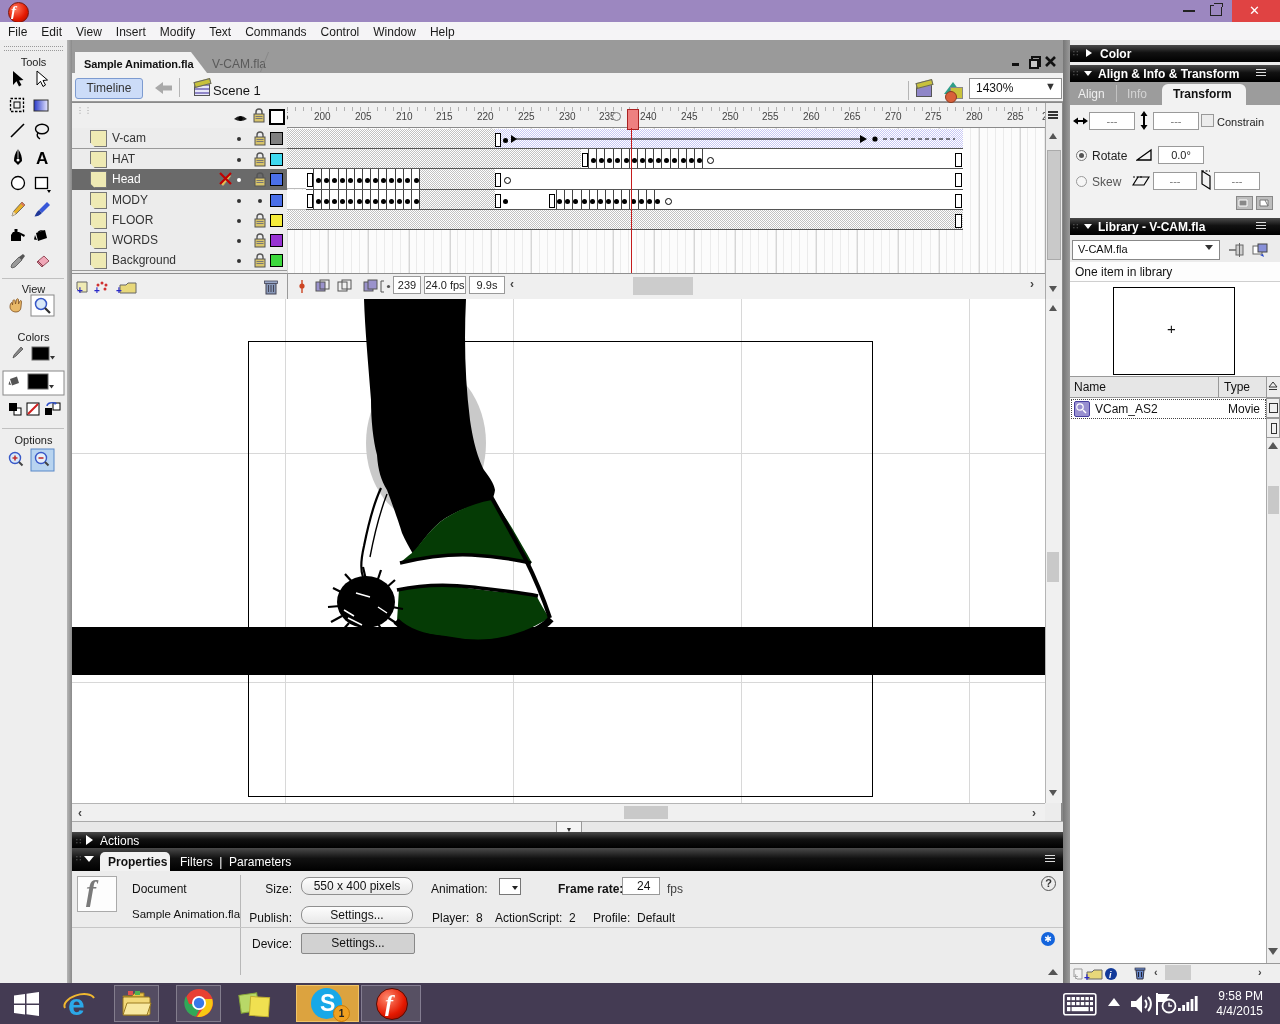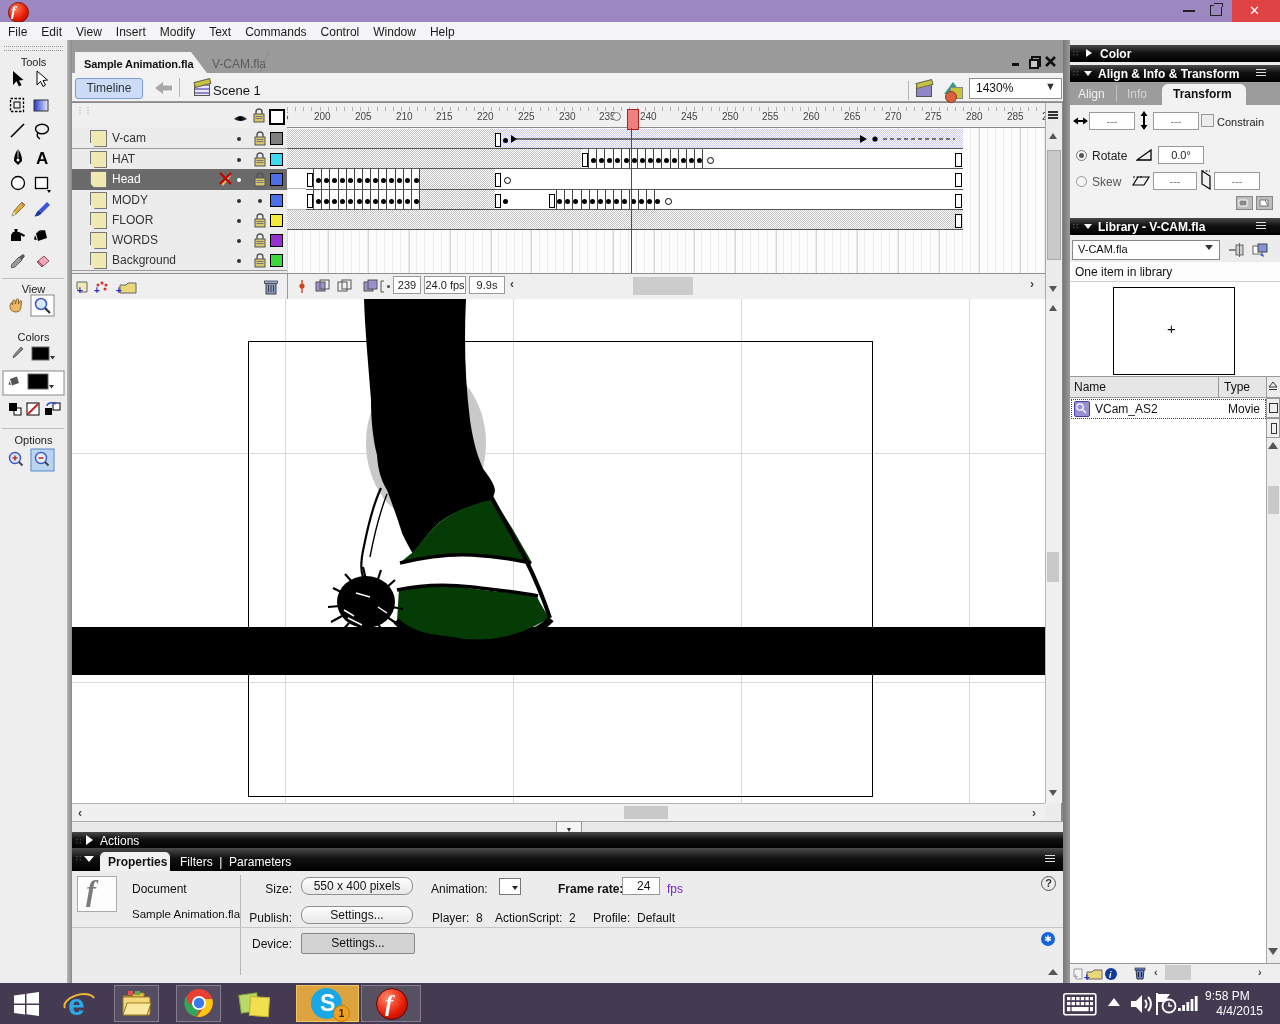--- a/index.html
+++ b/index.html
@@ -557,21 +557,21 @@
     <div class="abs" style="left:60px;top:11px;font-size:12px;color:#111;">Document</div>
     <div class="abs" style="left:60px;top:37px;font-size:11.5px;color:#111;">Sample Animation.fla</div>
     <div class="abs" style="left:168px;top:4px;width:1px;height:100px;background:#b8b8b8;"></div>
     <div class="abs" style="left:170px;top:11px;width:50px;text-align:right;font-size:12px;color:#111;">Size:</div>
     <div class="abs btn" style="left:229px;top:6px;width:110px;height:16px;line-height:16px;">550 x 400 pixels</div>
     <div class="abs" style="left:359px;top:11px;font-size:12px;color:#111;">Animation:</div>
     <div class="abs" style="left:427px;top:7px;width:20px;height:15px;background:#fff;border:1px solid #777;"></div>
     <div class="abs" style="left:440px;top:15px;width:0;height:0;border-left:3px solid transparent;border-right:3px solid transparent;border-top:4px solid #222;"></div>
     <div class="abs" style="left:486px;top:11px;font-size:12px;color:#111;font-weight:bold;">Frame rate:</div>
     <div class="abs" style="left:550px;top:6px;width:36px;height:16px;background:#fff;border:1px solid #999;font-size:12px;color:#111;line-height:16px;"><span style="margin-left:14px;">24</span></div>
-    <div class="abs" style="left:595px;top:11px;font-size:12px;color:#6d28d9;">fps</div>
+    <div class="abs" style="left:595px;top:11px;font-size:12px;color:#404040;">fps</div>
     <div class="abs" style="left:170px;top:40px;width:50px;text-align:right;font-size:12px;color:#111;">Publish:</div>
     <div class="abs btn" style="left:229px;top:35px;width:110px;height:16px;line-height:16px;">Settings...</div>
     <div class="abs" style="left:360px;top:40px;font-size:12px;color:#111;">Player:&nbsp; 8</div>
     <div class="abs" style="left:423px;top:40px;font-size:12px;color:#111;">ActionScript:&nbsp; 2</div>
     <div class="abs" style="left:521px;top:40px;font-size:12px;color:#111;">Profile:&nbsp; Default</div>
     <div class="abs" style="left:0;top:56px;width:991px;height:1px;background:#c6c6c6;"></div>
     <div class="abs" style="left:170px;top:66px;width:50px;text-align:right;font-size:12px;color:#111;">Device:</div>
     <div class="abs" style="left:229px;top:62px;width:112px;height:19px;background:#d2d2d2;border:1px solid #888;border-radius:2px;font-size:12px;color:#111;text-align:center;line-height:19px;">Settings...</div>
     <div class="abs" style="left:969px;top:5px;width:13px;height:13px;border-radius:50%;border:1px solid #555;color:#333;font-size:11px;text-align:center;line-height:13px;font-weight:bold;">?</div>
     <div class="abs" style="left:969px;top:61px;width:14px;height:14px;border-radius:50%;background:#1464dc;color:#fff;font-size:9px;text-align:center;line-height:14px;">✱</div>
@@ -788,17 +788,17 @@
     </svg>
     <svg class="abs" style="left:1178px;top:11px;" width="20" height="20">
       <g fill="#fff">
           <rect x="0" y="14" width="2.8" height="3"></rect>
           <rect x="4.2" y="11" width="2.8" height="6"></rect>
           <rect x="8.4" y="8" width="2.8" height="9"></rect>
           <rect x="12.6" y="5" width="2.8" height="12"></rect>
           <rect x="16.8" y="2" width="2.8" height="15"></rect>
         </g>
     </svg>
-    <div class="abs" style="left:1205px;top:6px;width:58px;text-align:left;font-size:12px;color:#fff;">9:58 PM</div>
+    <div class="abs" style="left:1205px;top:6px;width:58px;text-align:right;font-size:12px;color:#fff;">9:58 PM</div>
     <div class="abs" style="left:1205px;top:21px;width:58px;text-align:right;font-size:12px;color:#fff;">4/4/2015</div>
   </div>
 
 </div>
 
 </body></html>

